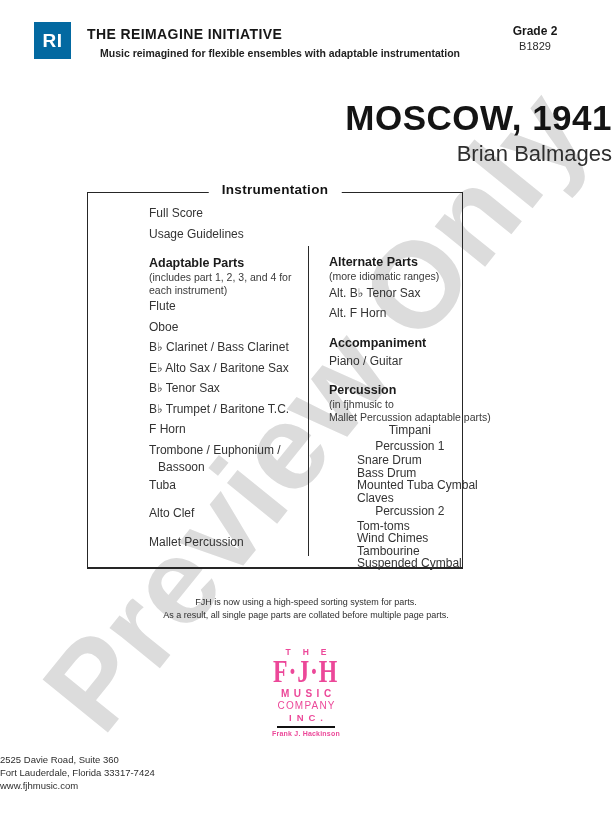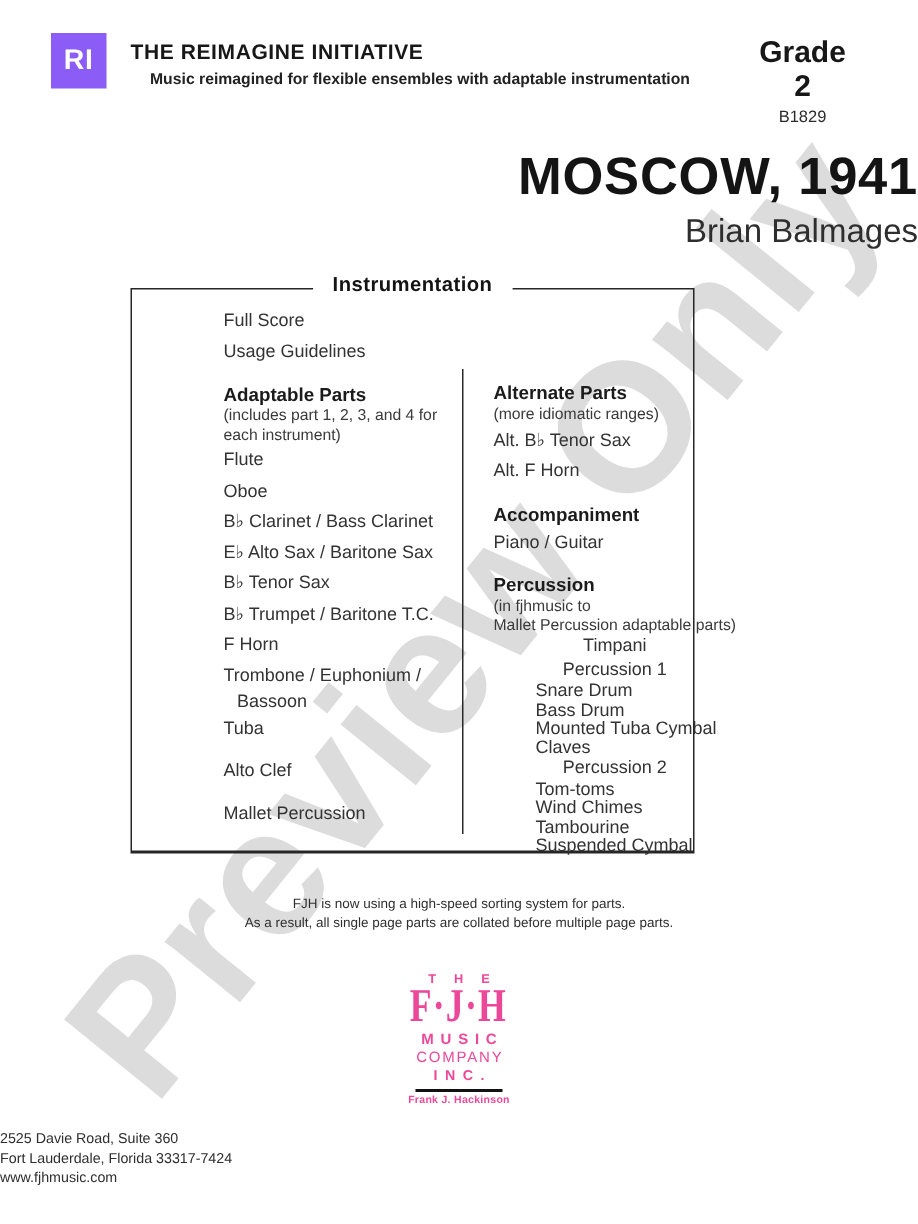--- a/index.html
+++ b/index.html
@@ -10,28 +10,28 @@
   
   .watermark{
     position:absolute;left:315px;top:410px;z-index:0;
     transform:translate(-50%,-50%) rotate(-51deg);
     font-size:122px;font-weight:bold;letter-spacing:1px;
     color:#dcdcdc;white-space:nowrap;user-select:none;
   }
   .content{position:relative;z-index:1;}
   
   .ri-box{
-    position:absolute;left:34px;top:22px;width:37px;height:37px;background:#8b5cf6;
+    position:absolute;left:34px;top:22px;width:37px;height:37px;background:#0369a1;
     display:flex;align-items:center;justify-content:center;
   }
   .ri-box span{color:#ffffff;font-weight:bold;font-size:19px;letter-spacing:0.5px;}
   .series-title{position:absolute;left:87px;top:26px;font-size:14px;font-weight:bold;letter-spacing:0.4px;color:#171717;}
   .series-subtitle{position:absolute;left:100px;top:47px;font-size:10.5px;font-weight:bold;color:#222;}
   .grade-block{position:absolute;left:500px;top:24px;width:70px;text-align:center;}
-  .grade{font-size:20px;font-weight:bold;color:#171717;}
+  .grade{font-size:12px;font-weight:bold;color:#171717;}
   .catalog{font-size:11px;margin-top:2px;color:#2b2b2b;}
   
   .title-block{position:absolute;left:0;top:98px;width:100%;text-align:right;}
   .piece-title{margin:0;font-size:35px;font-weight:bold;letter-spacing:0.5px;color:#141414;}
   .composer{margin:3px 0 10px 0;font-size:22px;font-weight:normal;color:#2e2e2e;}
   
   .instr-box{
     position:absolute;left:87px;top:192px;width:376px;height:377px;
     border:1.5px solid #262626;border-bottom-width:2.5px;box-sizing:border-box;
   }

